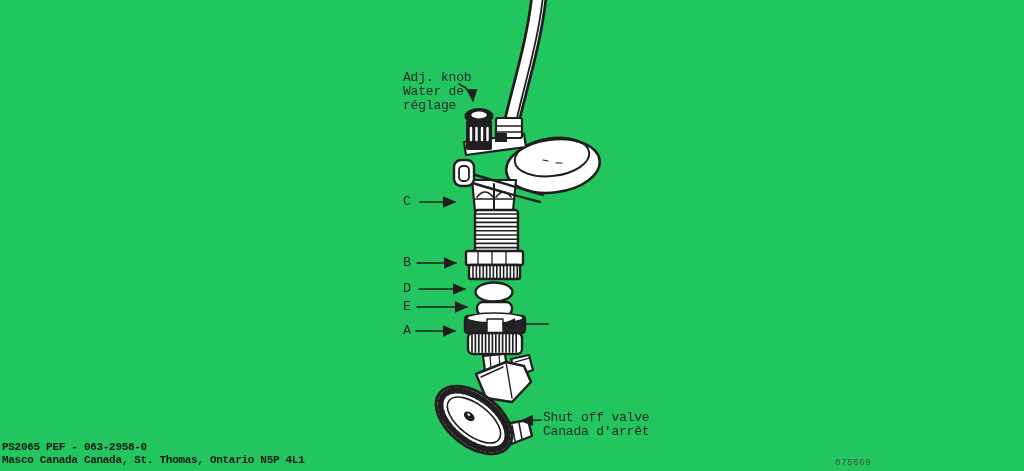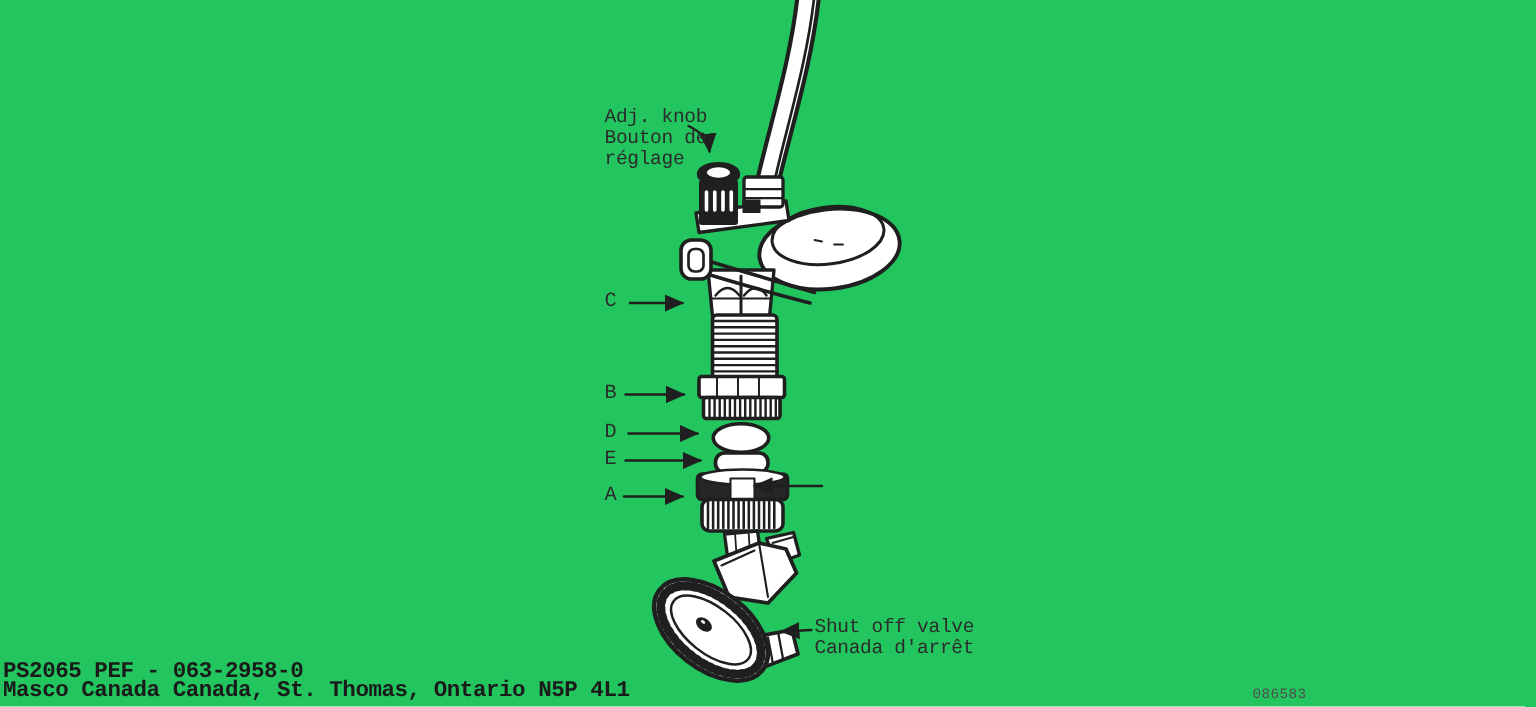--- a/index.html
+++ b/index.html
@@ -10,21 +10,21 @@
   .callout{
     position:absolute;color:#2b2b2b;font-size:13px;line-height:14px;
     letter-spacing:-0.2px;white-space:nowrap;
   }
   .callout .ln{display:block;}
   .part-letter{
     position:absolute;color:#2b2b2b;font-size:13.5px;line-height:16px;
     letter-spacing:0;white-space:nowrap;
   }
   #footer-left{
-    position:absolute;left:2px;top:441px;color:#1a1a1a;font-size:15px;
+    position:absolute;left:2px;top:441px;color:#1a1a1a;font-size:11px;
     line-height:13px;font-weight:bold;letter-spacing:-0.3px;white-space:nowrap;
   }
   #footer-right{
     position:absolute;left:835px;top:457px;color:#4f4f4f;font-size:9.5px;
     letter-spacing:0.3px;white-space:nowrap;
   }
   svg{position:absolute;left:0;top:0;}
 </style>
 </head>
 <body>
@@ -130,36 +130,36 @@
         <path d="M 417,307 L 467,307" marker-end="url(#ah)"></path>
         <path d="M 416,331 L 455,331" marker-end="url(#ah)"></path>
         <path d="M 548,324 L 503,324" marker-end="url(#ah)"></path>
         <path d="M 541,420 L 521,421" marker-end="url(#ah)"></path>
       </g>
     </g>
   </svg>
 
   <div class="callout" style="left:403px;top:71px;">
     <span class="ln">Adj. knob</span>
-    <span class="ln">Bouton de</span>
+    <span class="ln">Water de</span>
     <span class="ln">réglage</span>
   </div>
 
   <div class="part-letter" style="left:403px;top:194px;">C</div>
   <div class="part-letter" style="left:403px;top:255px;">B</div>
   <div class="part-letter" style="left:403px;top:281px;">D</div>
   <div class="part-letter" style="left:403px;top:299px;">E</div>
   <div class="part-letter" style="left:403px;top:323px;">A</div>
 
 
   <div class="callout" style="left:543px;top:411px;text-align:right;">
     <span class="ln">Shut off valve</span>
     <span class="ln">Canada d'arrêt</span>
   </div>
 
   <div id="footer-left">
     <div>PS2065 PEF - 063-2958-0</div>
     <div>Masco Canada Canada, St. Thomas, Ontario  N5P 4L1</div>
   </div>
 
-  <div id="footer-right">086583</div>
+  <div id="footer-right">075669</div>
 
 </div>
 
 </body></html>

